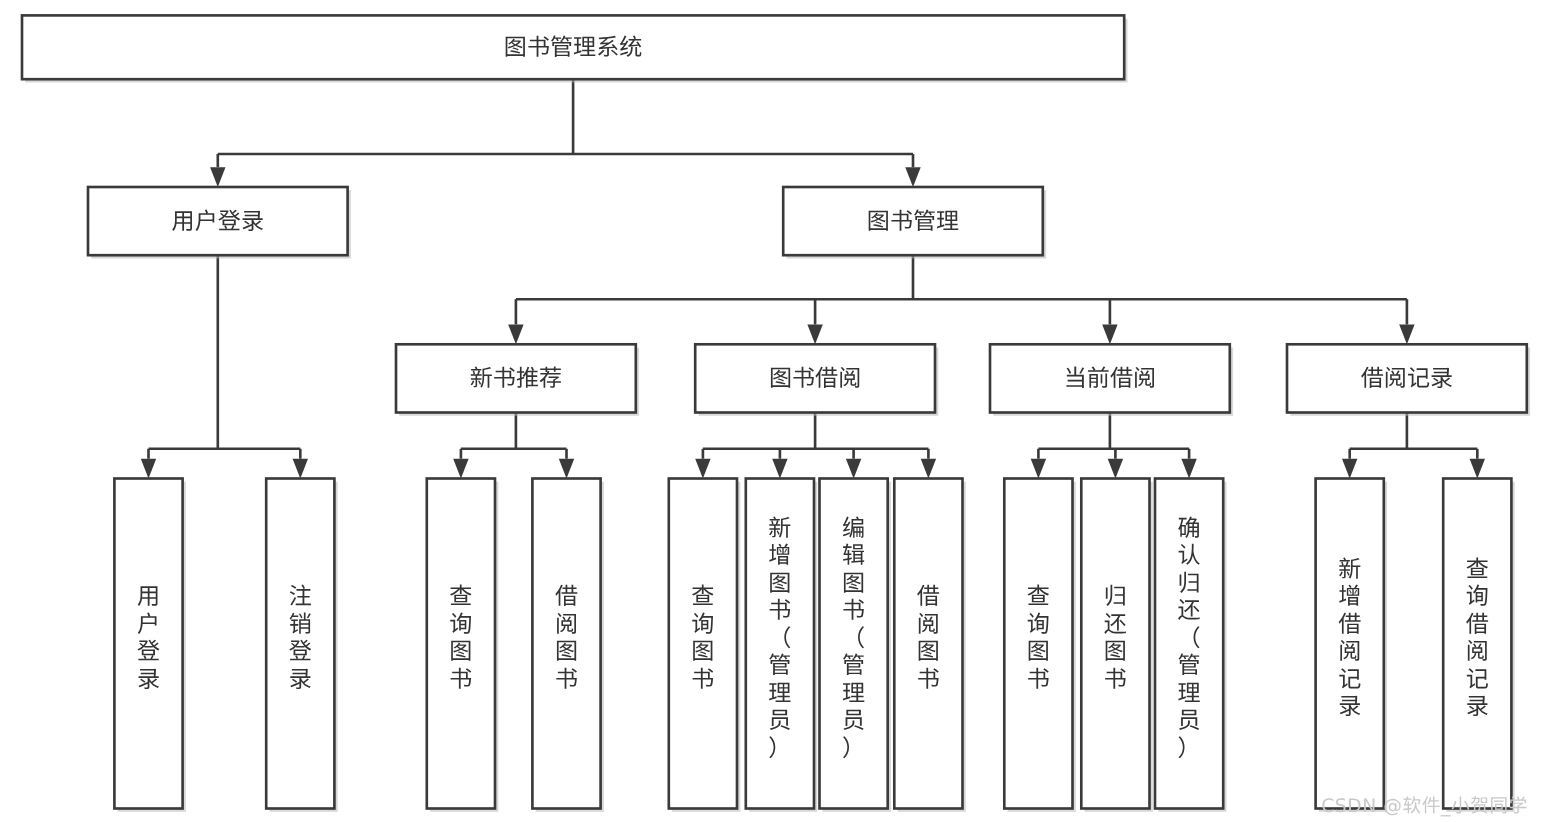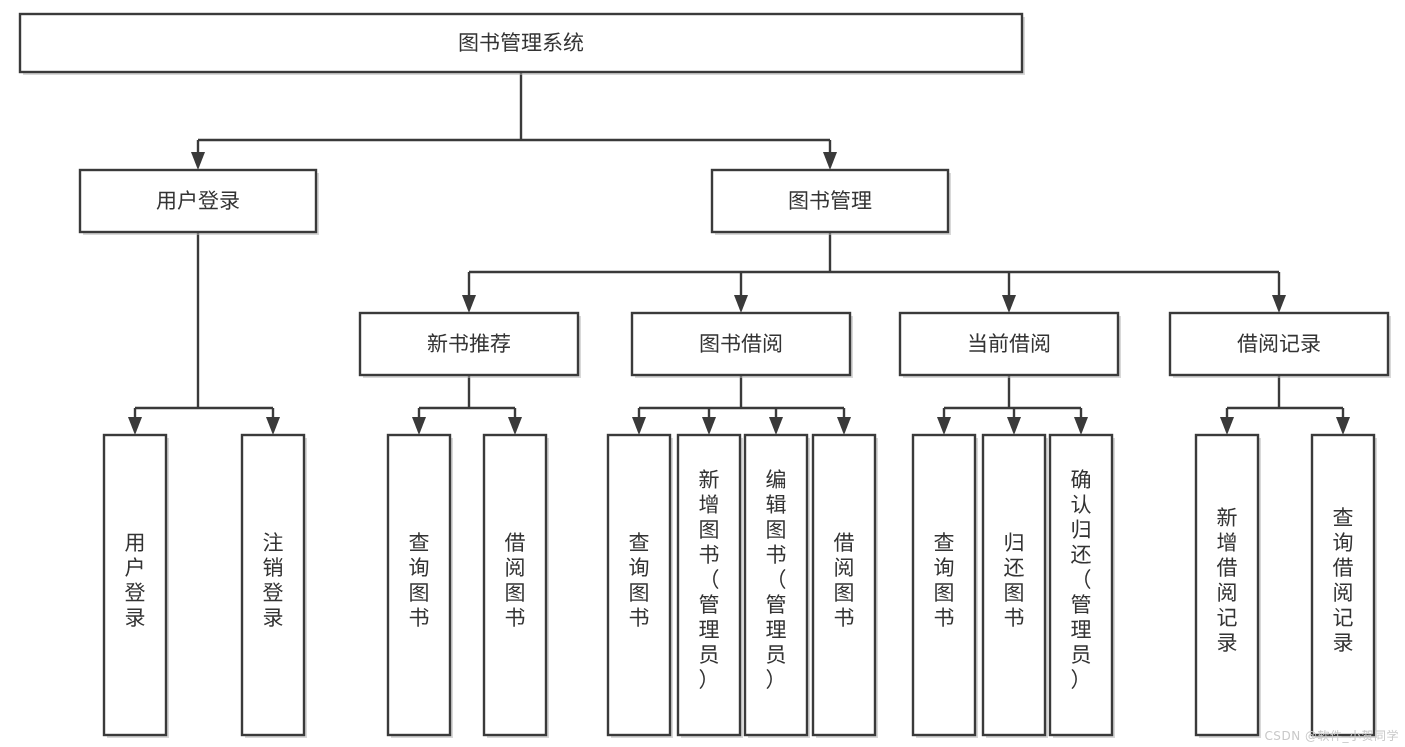--- a/index.html
+++ b/index.html
@@ -55,24 +55,24 @@
     dominant-baseline: middle;
   }
   .node-label-v {
     font-family: "DejaVu Sans", "Liberation Sans", sans-serif;
     font-size: 21px;
     fill: #333333;
     text-anchor: middle;
   }
   .watermark {
     position: absolute;
-    right: 6px;
+    right: 16px;
     bottom: 4px;
     font-family: "DejaVu Sans", "Liberation Sans", sans-serif;
-    font-size: 12px;
+    font-size: 17px;
     color: #c9c9c9;
     white-space: nowrap;
     letter-spacing: 0.5px;
     user-select: none;
   }
 </style>
 </head>
 <body>
 
 <div id="diagram-root">

